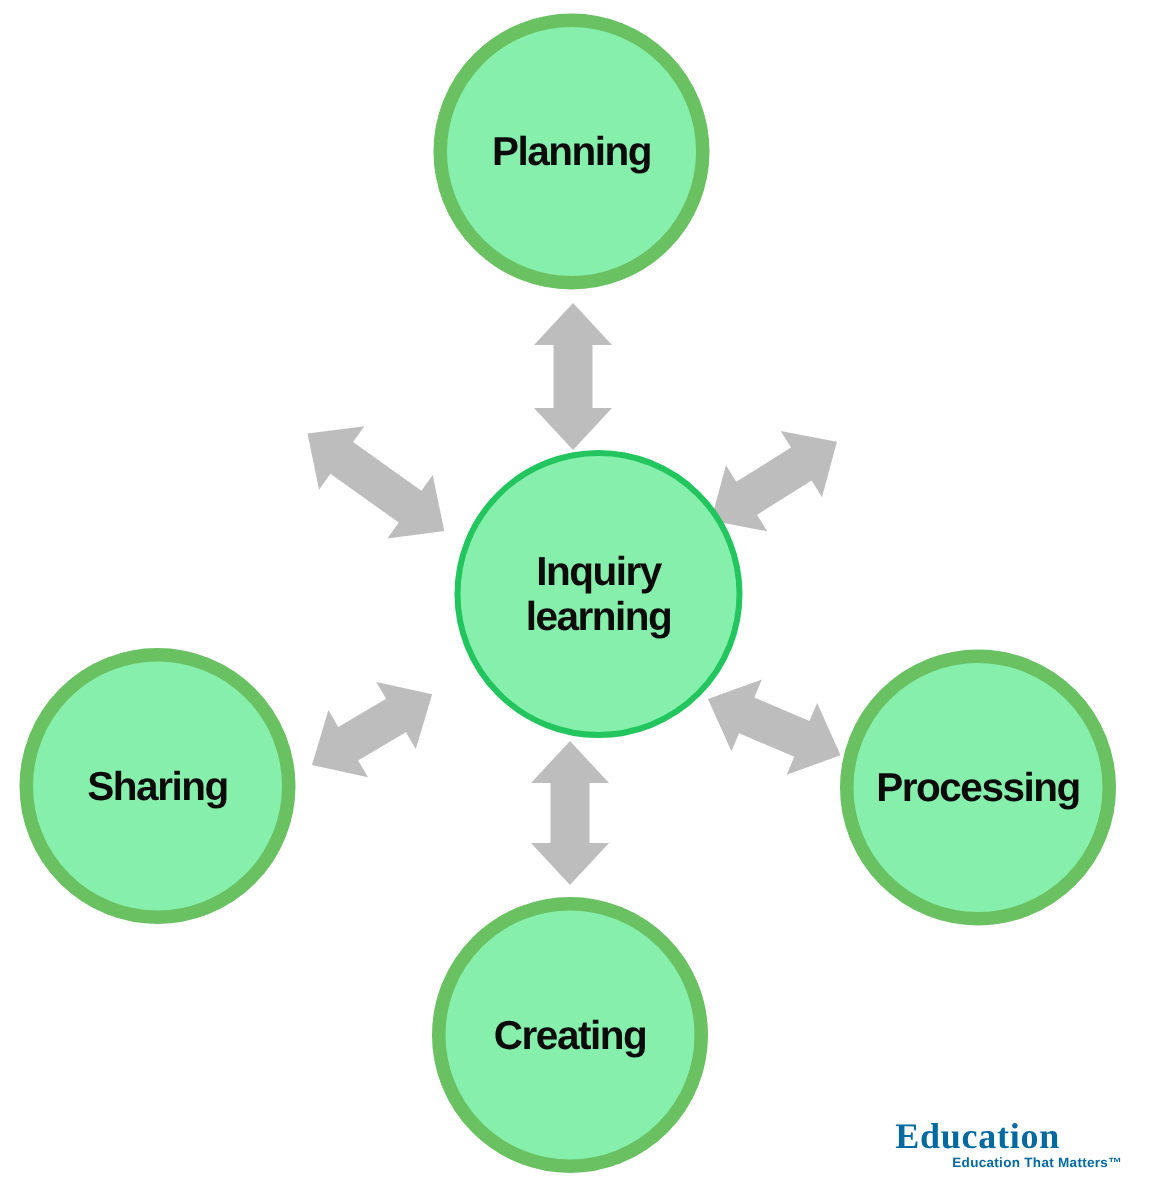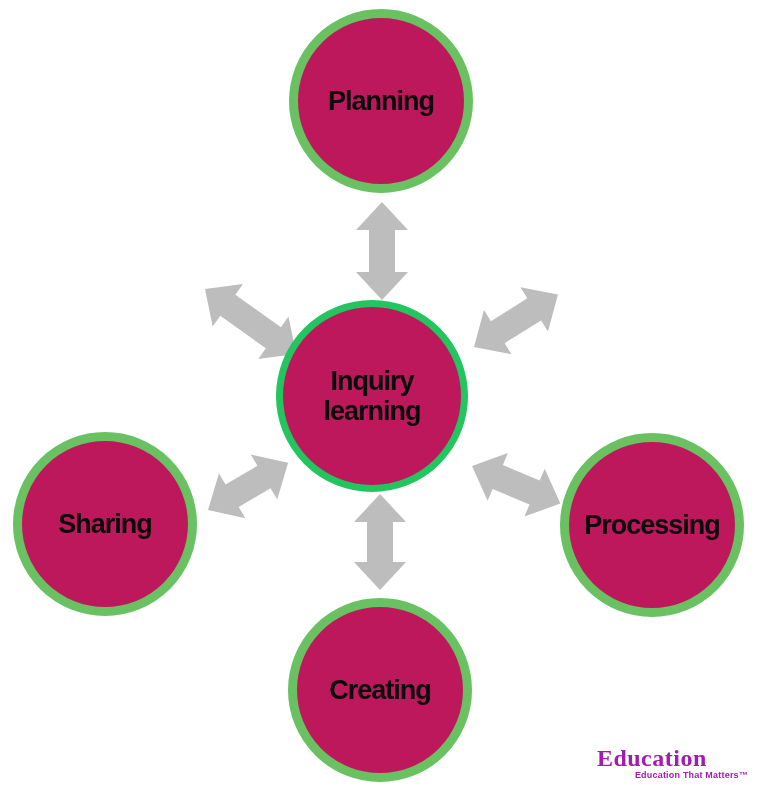--- a/index.html
+++ b/index.html
@@ -12,53 +12,53 @@
   }
   .canvas { position: absolute; left: 0; top: 0; width: 768px; height: 794px; }
 
   .arrow-layer { position: absolute; left: 0; top: 0; }
   .arrow { fill: #BDBDBD; }
 
   .node {
     position: absolute;
     box-sizing: border-box;
     width: 184px; height: 184px;
-    background: #be185d;
+    background: #86efac;
     border: 9px solid #69C161;
     border-radius: 50%;
     display: flex; align-items: center; justify-content: center;
     text-align: center;
   }
   .node-label {
     font-weight: bold;
     font-size: 27px;
     letter-spacing: -1px;
     color: #0b0b0b;
     white-space: nowrap;
   }
   .node-planning   { left: 289px; top: 9px;   }
   .node-evaluating { left: 13px;  top: 161px; }
   .node-retrieving { left: 560px; top: 162px; }
   .node-sharing    { left: 13px;  top: 432px; }
   .node-processing { left: 560px; top: 433px; }
   .node-creating   { left: 288px; top: 598px; }
 
   .node-center {
-    left: 276px; top: 300px;
+    left: 303px; top: 300px;
     width: 192px; height: 192px;
-    border: 7px solid #22c55e;
+    border: 4px solid #22c55e;
     z-index: 2;
   }
   .center-label { font-weight: bold; font-size: 27px; letter-spacing: -1px; color: #0b0b0b; line-height: 1.12; }
   .center-label span { display: block; }
 
   .logo {
     position: absolute;
     right: 20px; bottom: 14px;
-    color: #a21caf;
+    color: #0369a1;
     line-height: 1;
   }
   .logo-line1 {
     font-family: "Liberation Serif", serif;
     font-weight: bold;
     font-size: 24px;
     margin-left: 17px;
     letter-spacing: 0.5px;
   }
   .logo-line2 {

